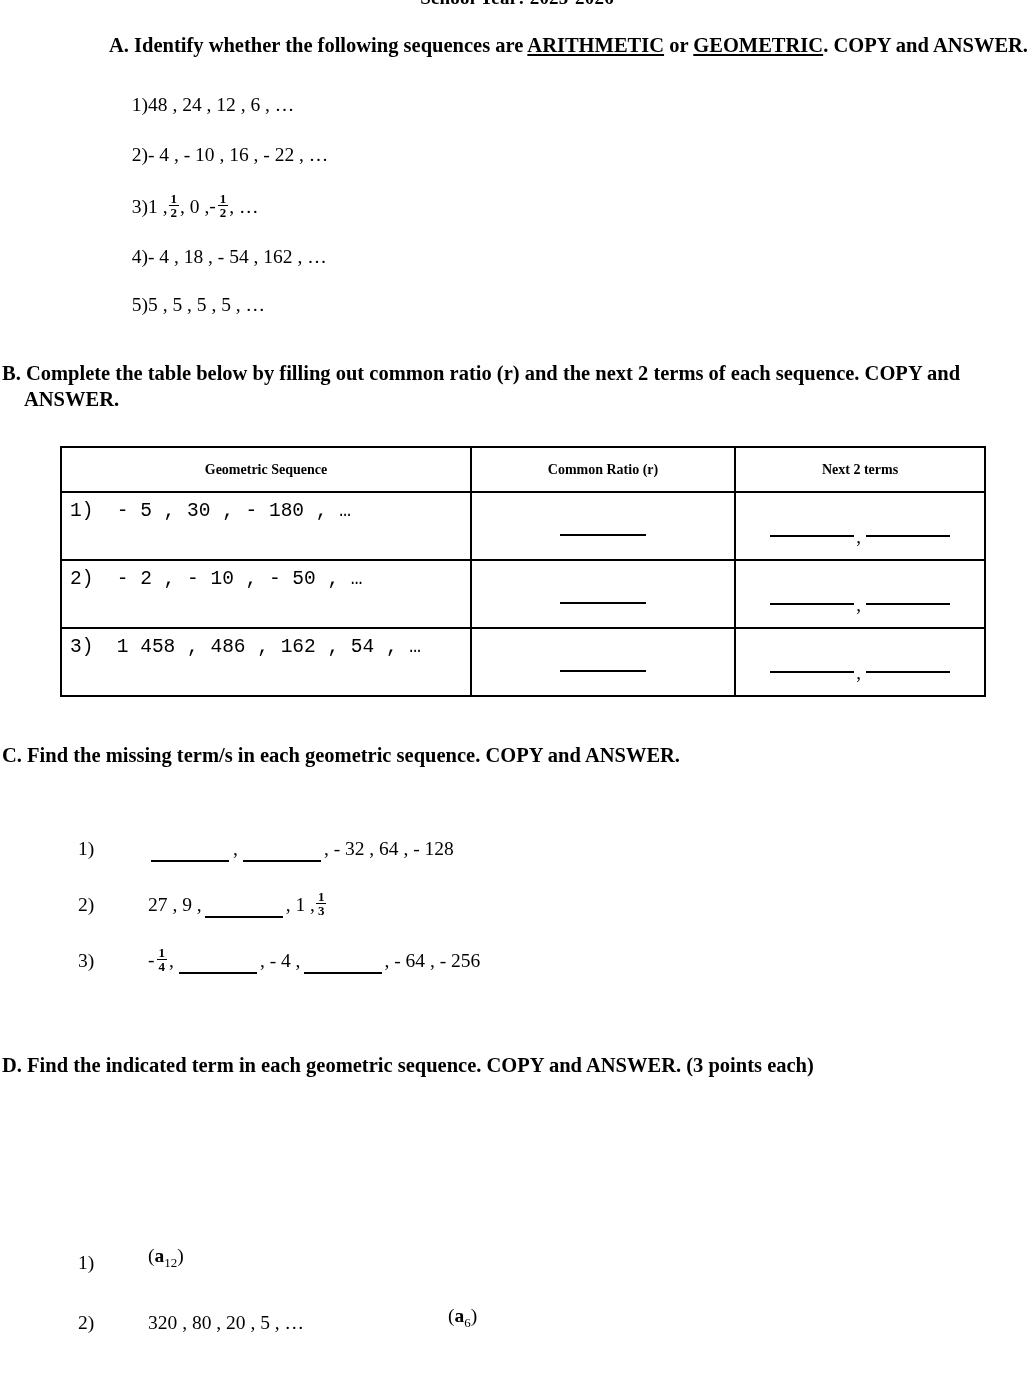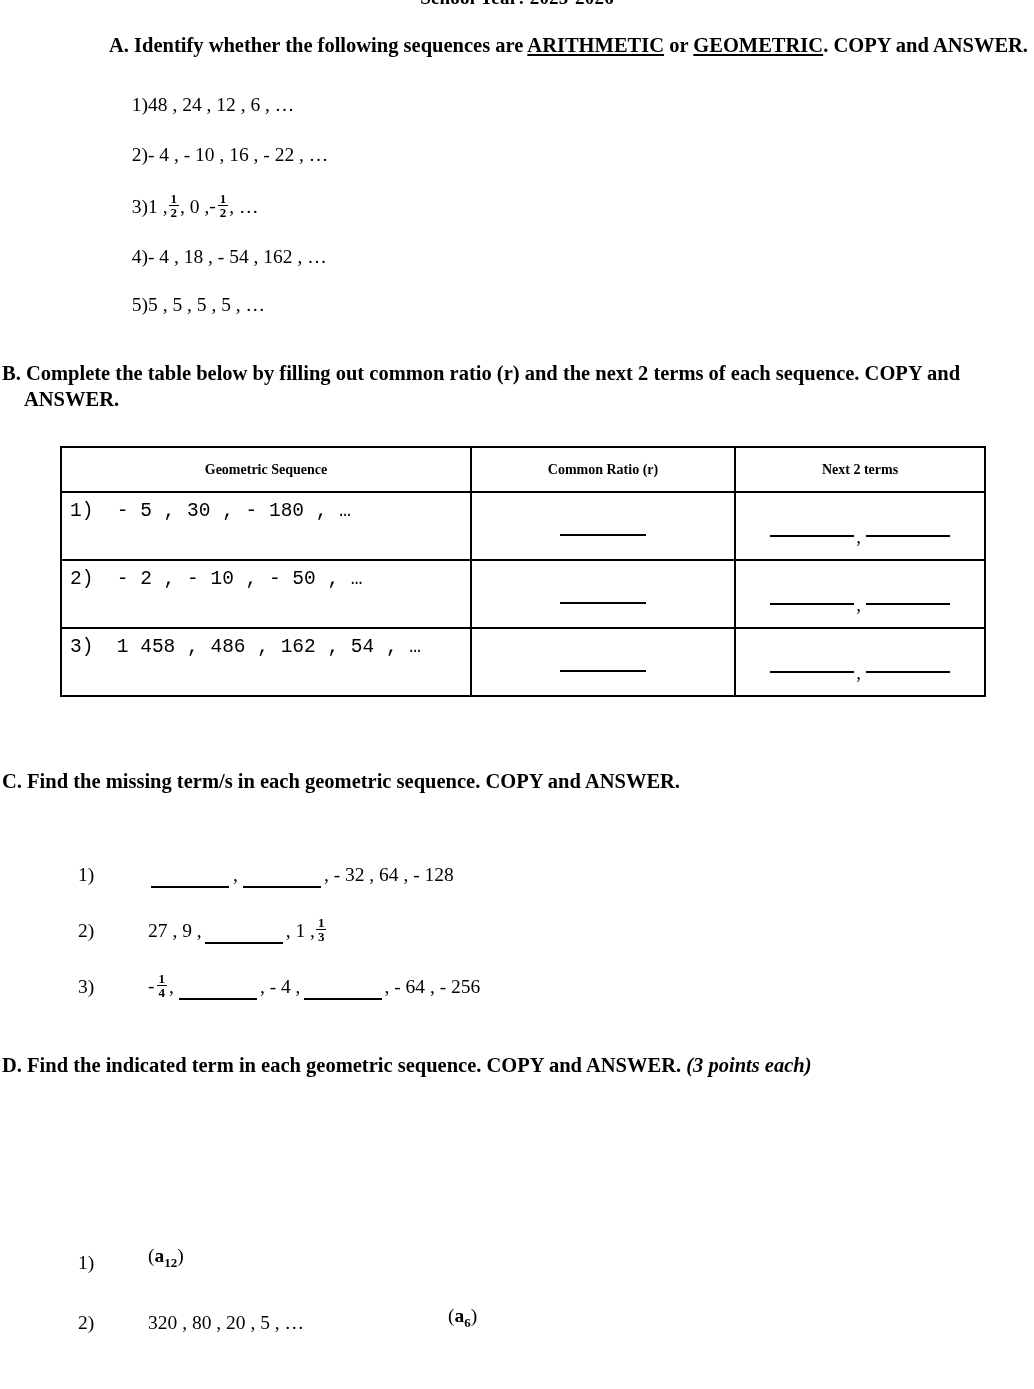--- a/index.html
+++ b/index.html
@@ -51,21 +51,21 @@
     font-family: "Liberation Serif", serif;
     font-weight: bold;
     font-size: 20.5px;
     line-height: 26px;
     padding-left: 2px;
     padding-right: 6px;
     text-indent: -22px;
     margin-left: 22px;
   }
   .sec-head .u { text-decoration: underline; }
-  .sec-head .ital { font-style: italic; font-weight: bold; }
+  .sec-head .ital { font-weight: bold; }
 
   
   .items {
     margin-top: 10px;
   }
   .item {
     display: flex;
     align-items: flex-end;
     font-family: "Liberation Serif", serif;
     font-size: 19.5px;
@@ -167,21 +167,21 @@
   .td-line.pair { width: 84px; }
   .pair-comma { display: inline-block; padding: 0 5px 0 2px; font-size: 19px; position: relative; top: 4px; }
 
   
   .ind-term {
     display: inline-block;
     font-size: 19.5px;
     white-space: nowrap;
   }
   .ind-term b { font-weight: bold; }
-  .ind-term sub { font-size: 13px; font-weight: bold; }
+  .ind-term sub { font-size: 13px; font-weight: normal; }
 </style>
 </head>
 <body>
 
 <div class="page">
 
   <div class="header-clip">
     <div class="hdr-text">School Year: 2025-2026</div>
   </div>
 
@@ -291,21 +291,21 @@
             <span class="td-line single"></span>
           </td>
           <td class="ans-cell">
             <span class="td-line pair"></span><span class="pair-comma">,</span><span class="td-line pair"></span>
           </td>
         </tr>
       </tbody>
     </table>
   </div>
 
-  <div class="section" style="top:768px;">
+  <div class="section" style="top:742px;">
     <div class="sec-head">
       <span>C.</span>
       <span>Find the missing term/s in each geometric sequence. COPY and ANSWER.</span>
     </div>
 
     <div class="items" style="margin-top:42px;">
 
       <div class="item" style="height:52px;">
         <span class="item-num">1)</span>
         <span class="item-body">

